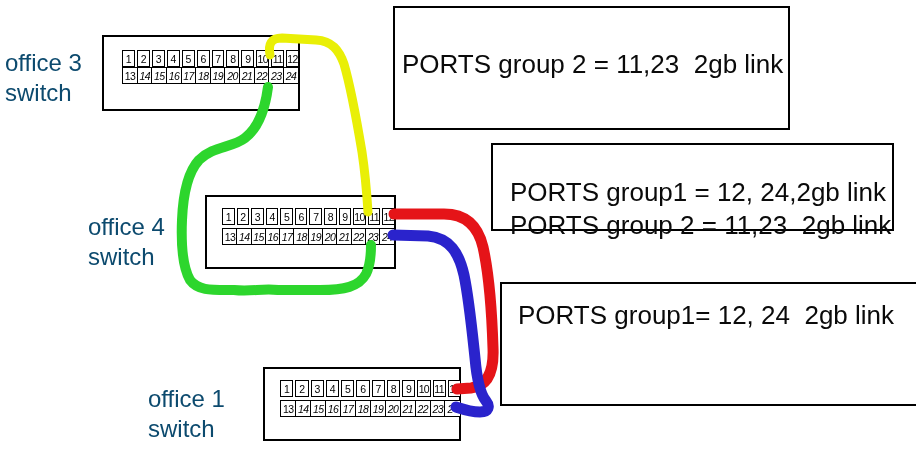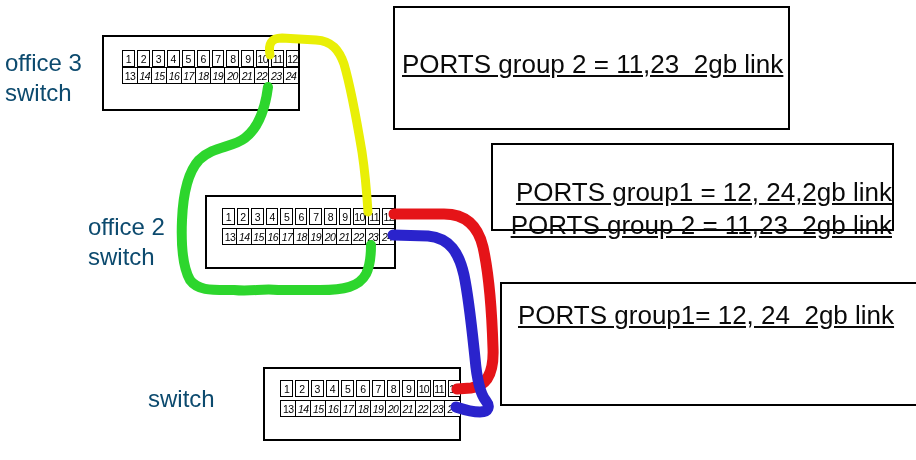--- a/index.html
+++ b/index.html
@@ -17,21 +17,21 @@
   .port-row .cell {
     box-sizing:border-box; height:17px; flex:1 1 0;
     border:1.5px solid #000; background:#fff;
     font-size:10.5px; letter-spacing:-0.6px;
     display:flex; align-items:center; justify-content:center;
   }
   .row1 { gap:2px; }
   .row2 .cell + .cell { margin-left:-1.5px;font-style:italic; }
   .note {
     position:absolute; border:2px solid #000; background:#fff; box-sizing:border-box;
-    font-size:26px; color:#0a0a0a;text-decoration:underline;
+    font-size:26px; color:#0a0a0a;
   }
   .note-line { white-space:pre; line-height:33px; }
   svg.cables {
     position:absolute; left:0; top:0; width:916px; height:460px;
     pointer-events:none;
   }
 </style>
 </head>
 <body>
 
@@ -65,21 +65,21 @@
       <span class="cell">18</span>
       <span class="cell">19</span>
       <span class="cell">20</span>
       <span class="cell">21</span>
       <span class="cell">22</span>
       <span class="cell">23</span>
       <span class="cell">24</span>
     </div>
 
   <div class="switch-label" style="left:88px; top:212px;">
-    <div>office 2</div>
+    <div>office 4</div>
     <div>switch</div>
   </div>
   <div class="switch-box" style="left:205px; top:195px; width:191px; height:74px;"></div>
   <div class="port-row row1" style="left:222px; top:208px; width:173px;">
       <span class="cell">1</span>
       <span class="cell">2</span>
       <span class="cell">3</span>
       <span class="cell">4</span>
       <span class="cell">5</span>
       <span class="cell">6</span>
@@ -99,20 +99,21 @@
       <span class="cell">18</span>
       <span class="cell">19</span>
       <span class="cell">20</span>
       <span class="cell">21</span>
       <span class="cell">22</span>
       <span class="cell">23</span>
       <span class="cell">24</span>
     </div>
 
   <div class="switch-label" style="left:148px; top:384px;">
+    <div>office 1</div>
     <div>switch</div>
   </div>
   <div class="switch-box" style="left:263px; top:367px; width:198px; height:74px;"></div>
   <div class="port-row row1" style="left:280px; top:380px; width:181px;">
       <span class="cell">1</span>
       <span class="cell">2</span>
       <span class="cell">3</span>
       <span class="cell">4</span>
       <span class="cell">5</span>
       <span class="cell">6</span>
@@ -135,21 +136,21 @@
       <span class="cell">21</span>
       <span class="cell">22</span>
       <span class="cell">23</span>
       <span class="cell">24</span>
     </div>
 
   <div class="note" style="left:393px; top:6px; width:397px; height:124px; padding:40px 0 0 7px;">
     <div class="note-line">PORTS group 2 = 11,23  2gb link</div>
   </div>
 
-  <div class="note" style="left:491px; top:143px; width:403px; height:88px; padding:31px 0 0 17px;text-align:right;">
+  <div class="note" style="left:491px; top:143px; width:403px; height:88px; padding:31px 0 0 17px;">
     <div class="note-line">PORTS group1 = 12, 24,2gb link</div>
     <div class="note-line">PORTS group 2 = 11,23  2gb link</div>
   </div>
 
   <div class="note" style="left:500px; top:282px; width:468px; height:124px; padding:15px 0 0 16px;">
     <div class="note-line">PORTS group1= 12, 24  2gb link</div>
   </div>
 
   <svg class="cables" viewBox="0 0 916 460">
     <path fill="none" stroke-linecap="round" stroke-linejoin="round" d="M 270 55 C 268 44 271 38 282 38 L 316 40 C 332 41 339 50 344 64 C 351 88 358 128 362 152 C 365 172 367 196 368 212" stroke="#e9ef06" stroke-width="9"></path>

